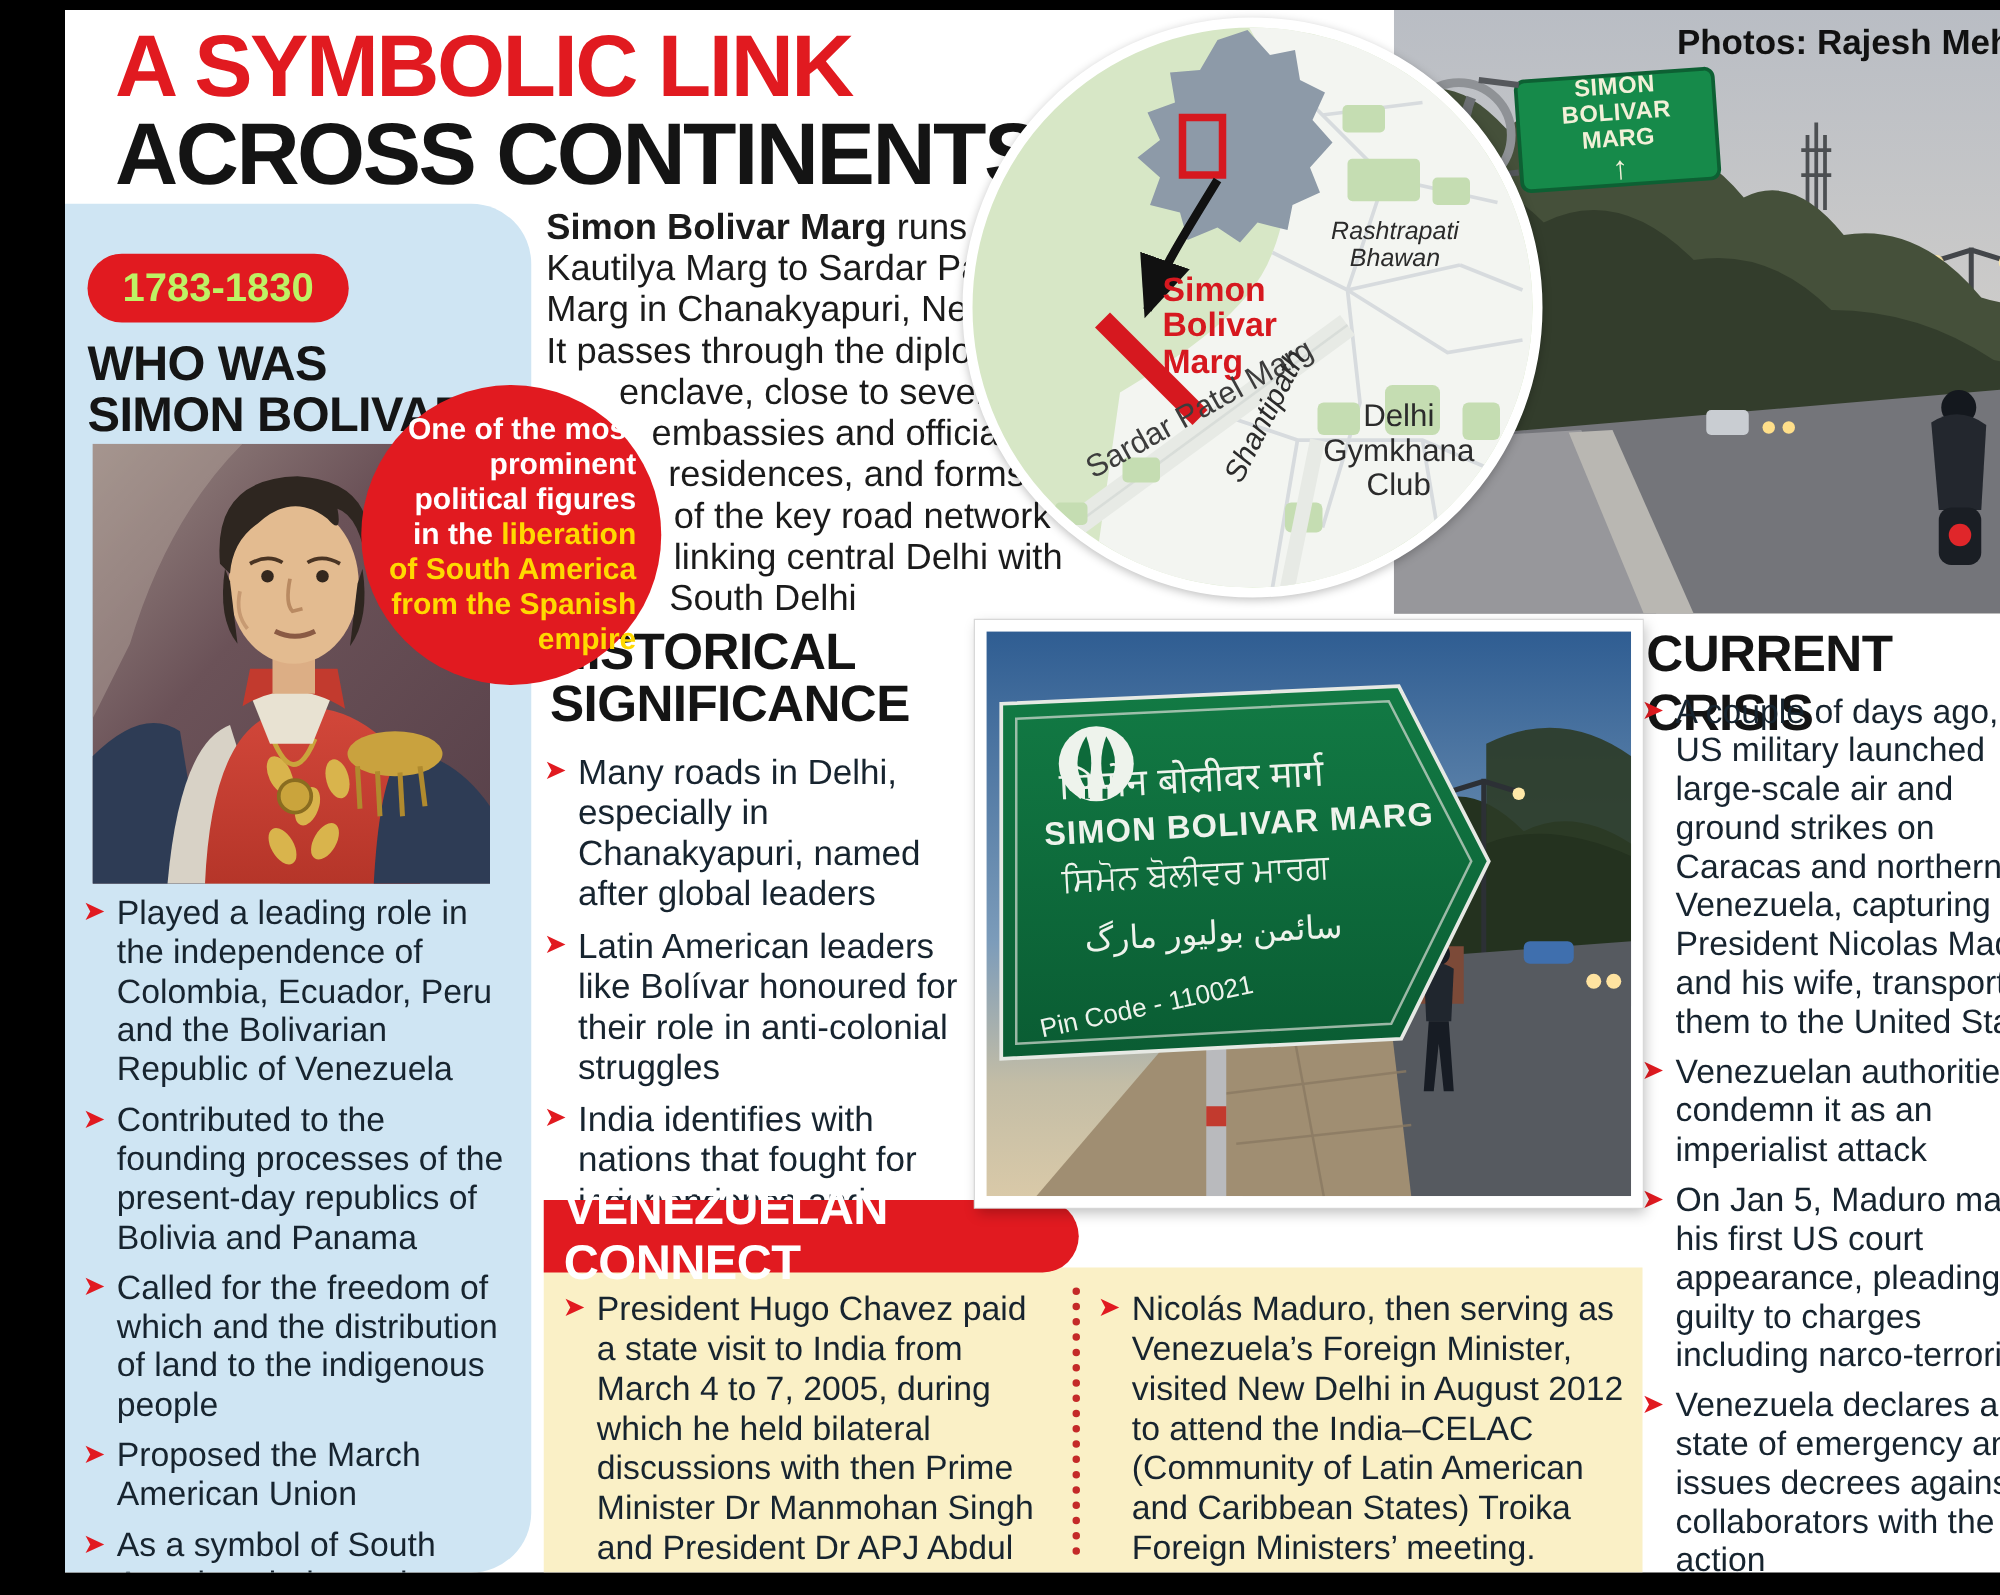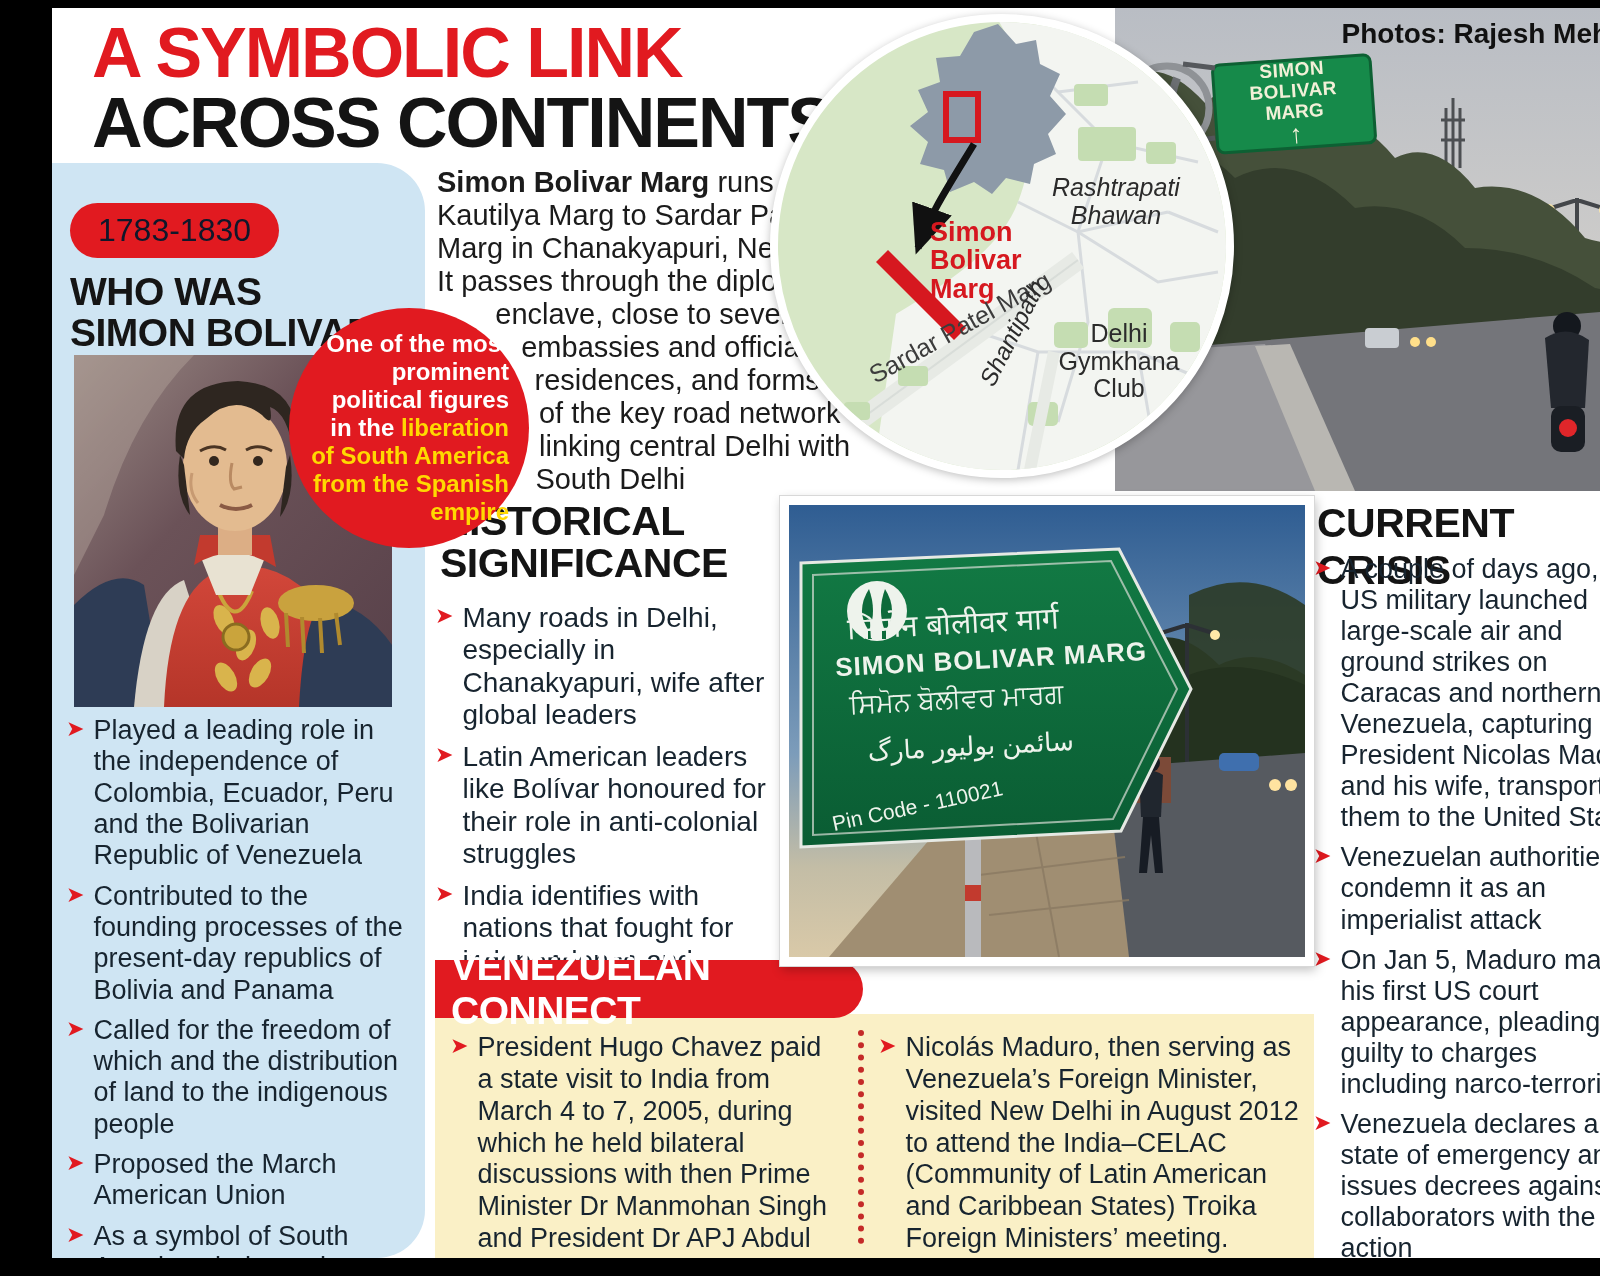--- a/index.html
+++ b/index.html
@@ -13,22 +13,22 @@
     background:#fff; overflow:hidden;margin-left:44px;
   }
   
   .headline { position:absolute; left:40px; top:10px; font-weight:900; letter-spacing:-2px; line-height:1.0; }
   .headline .l1 { font-size:70px; color:#e11a20; }
   .headline .l2 { font-size:70px; color:#141414; }
 
   
   .blue-panel { position:absolute; left:0; top:155px; width:373px; height:1095px;
     background:#cfe5f3; border-radius:0 48px 48px 0; }
-  .badge { position:absolute; left:18px; top:40px; background:#e11a20; color:#0f172a;
-    font-size:32px; font-weight:400; padding:9px 28px; border-radius:32px; }
+  .badge { position:absolute; left:18px; top:40px; background:#e11a20; color:#bef264;
+    font-size:32px; font-weight:700; padding:9px 28px; border-radius:32px; }
   .who-heading { position:absolute; left:18px; top:108px; width:320px;
     font-size:39px; font-weight:900; color:#151515; line-height:1.06; letter-spacing:-0.5px; }
   .portrait { position:absolute; left:22px; top:192px; width:318px; height:352px; }
 
   .bullets { list-style:none; }
   .bullets li { display:flex; margin-bottom:9px; }
   .bullets .arrow { color:#e11a20; font-size:22px; line-height:1.3; margin-right:9px; flex:0 0 auto; }
   .who-bullets { position:absolute; left:14px; top:552px; width:352px;
     font-size:27px; line-height:1.16; color:#17242f; font-weight:500; }
 
@@ -48,21 +48,21 @@
 
   
   .map { position:absolute; left:718px; top:6px; width:464px; height:464px; border-radius:50%;
     background:#d7e7c6; border:8px solid #fff; z-index:4; overflow:hidden;
     box-shadow:0 2px 8px rgba(0,0,0,.25); }
   .map svg { position:absolute; left:0; top:0; }
   .map-label { position:absolute; color:#2b2b2b; }
   .lbl-sbm { left:152px; top:196px; width:120px; font-size:27px; font-weight:900; color:#d6181f; line-height:1.05; }
   .lbl-spm { left:78px; top:282px; width:240px; font-size:25px; font-weight:500; color:#3c3c3c;
     transform:rotate(-29deg); }
-  .lbl-rb { left:258px; top:152px; width:160px; font-size:25px; font-style:italic; text-align:center; line-height:1.1; font-weight:500;}
+  .lbl-rb { left:258px; top:152px; width:160px; font-size:20px; font-style:italic; text-align:center; line-height:1.1; font-weight:500;}
   .lbl-dgc { left:266px; top:298px; width:150px; font-size:25px; text-align:center; line-height:1.1; font-weight:500;}
   .lbl-sp { left:196px; top:356px; width:160px; font-size:24px; font-style:italic; font-weight:500;
     transform:rotate(-63deg); transform-origin:left top; }
 
   
   .photo-tr { position:absolute; left:1063px; top:0; width:531px; height:483px; z-index:1; overflow:hidden; }
   .credit { position:absolute; right:12px; top:10px; font-size:28px; color:#111; font-weight:700; }
   .tr-sign-text { position:absolute; left:103px; top:52px; width:152px; text-align:center;
     color:#f2f0d8; transform:rotate(-4deg); line-height:1.1; }
   .tr-sign-text .s1 { font-size:19px; font-weight:700; letter-spacing:0.5px; }
@@ -331,21 +331,21 @@
 
   <div class="intro">
     <div class="circle-spacer"></div>
     <span class="lead">Simon Bolivar Marg</span><span> runs from Kautilya Marg to Sardar Patel Marg in Chanakyapuri, New Delhi. It passes through the diplomatic enclave, close to several embassies and official residences, and forms part of the key road network linking central Delhi with South Delhi</span>
   </div>
 
   <div class="hist-heading">HISTORICAL SIGNIFICANCE</div>
   <ul class="bullets hist-bullets">
     <li>
           <span class="arrow">➤</span>
-          <span>Many roads in Delhi, especially in Chanakyapuri, wife after global leaders</span>
+          <span>Many roads in Delhi, especially in Chanakyapuri, named after global leaders</span>
         </li>
     <li>
           <span class="arrow">➤</span>
           <span>Latin American leaders like Bolívar honoured for their role in anti-colonial struggles</span>
         </li>
     <li>
           <span class="arrow">➤</span>
           <span>India identifies with nations that fought for independence and sovereignty after colonial rule</span>
         </li>
   </ul>

